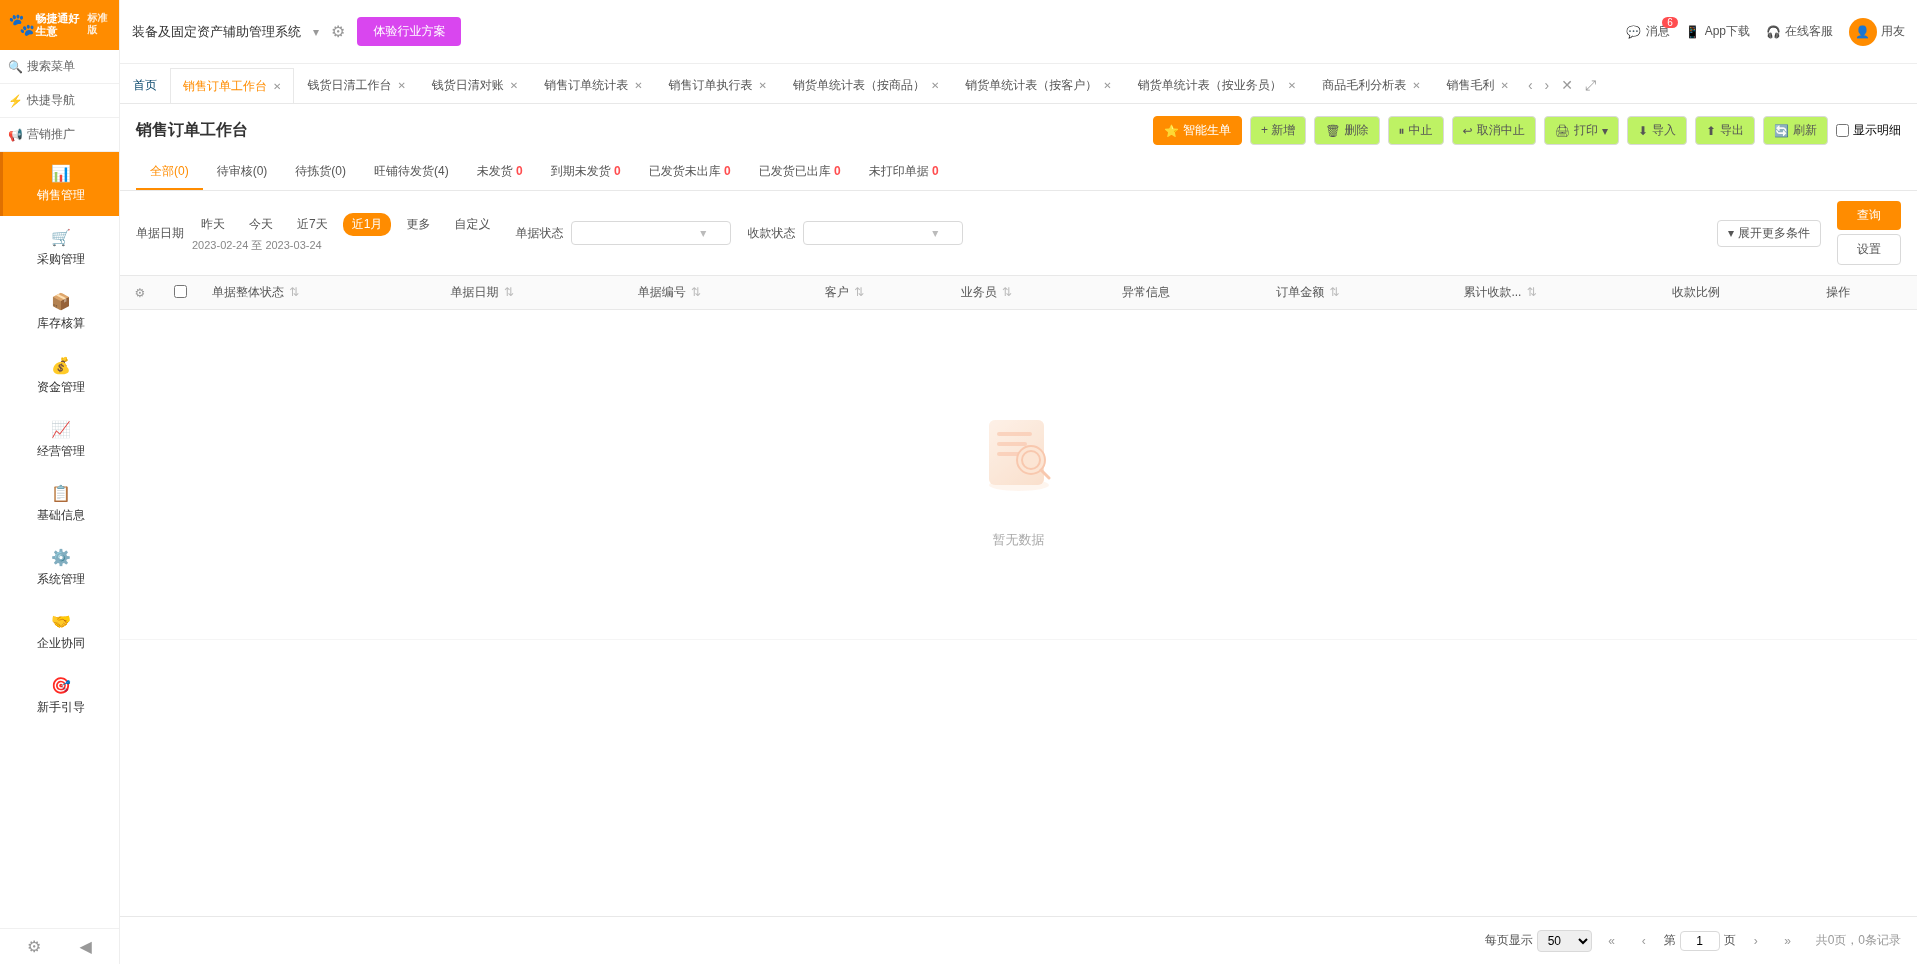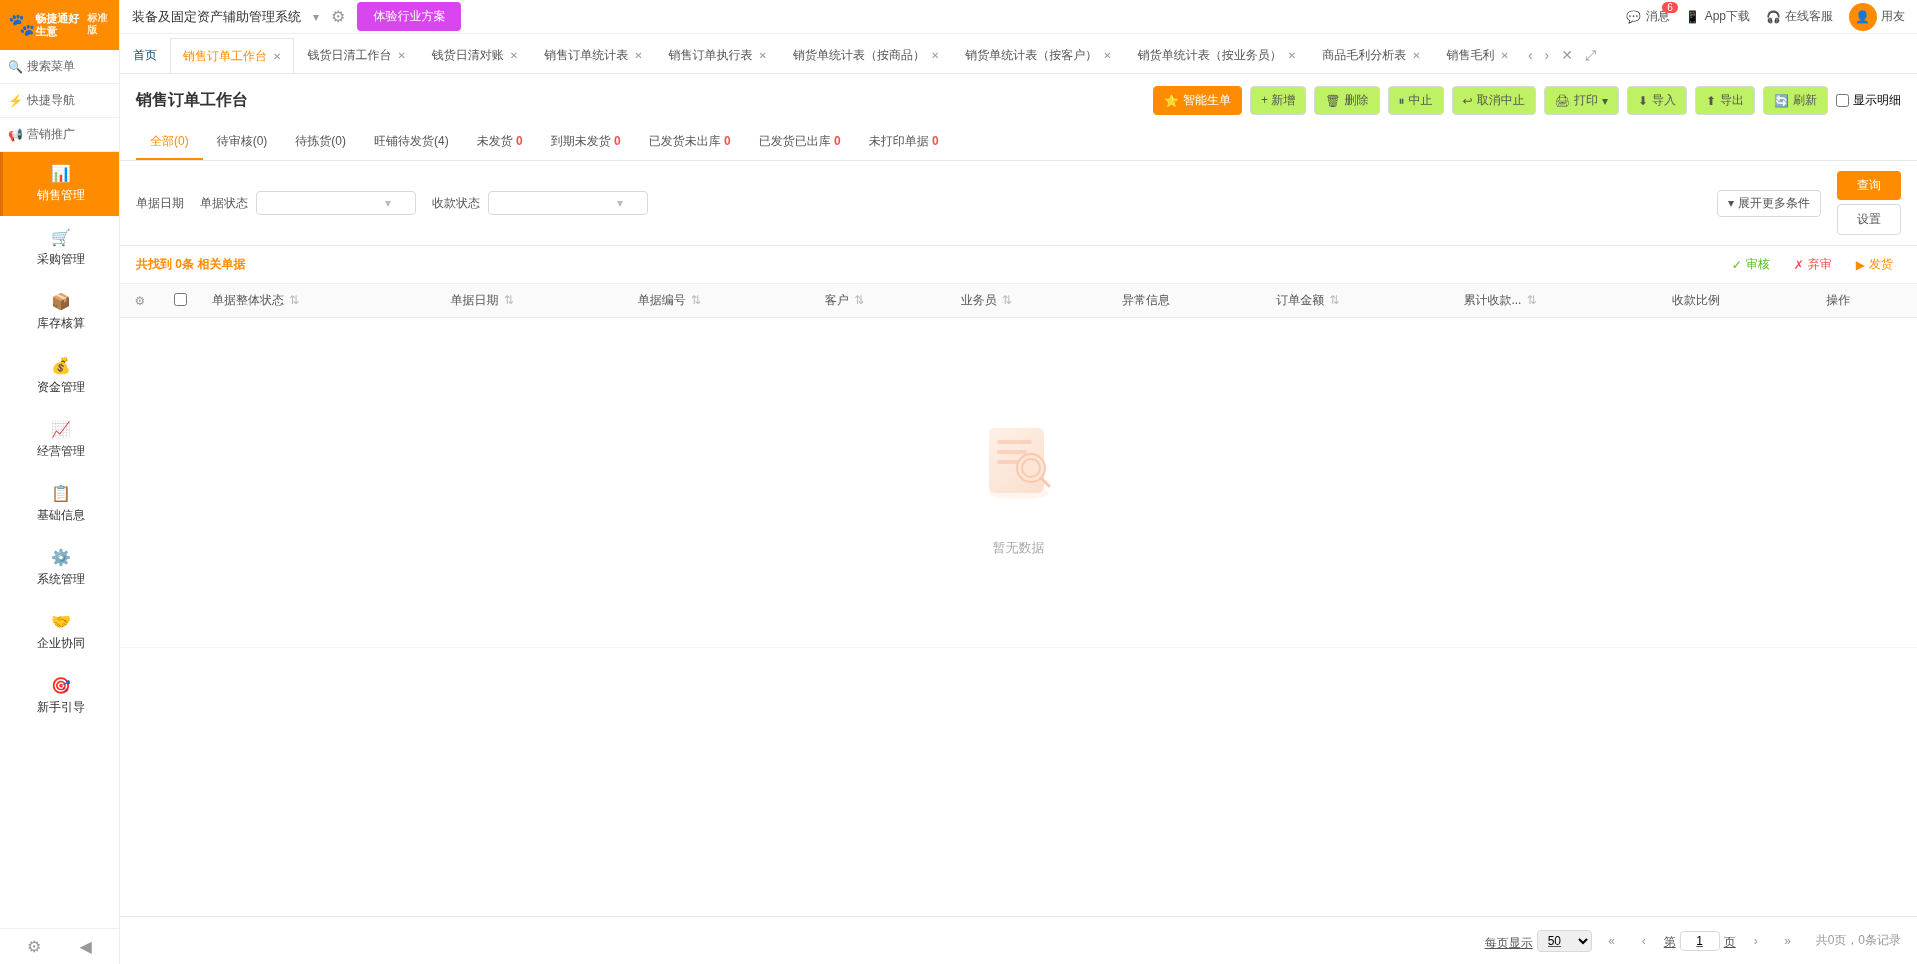--- a/index.html
+++ b/index.html
@@ -15,21 +15,21 @@
     .sidebar-item { padding: 12px 8px; display: flex; flex-direction: column; align-items: center; gap: 4px; cursor: pointer; color: #333; font-size: 12px; border-left: 3px solid transparent; }
     .sidebar-item.active { background: #ff8c00; color: #fff; border-left-color: #e07000; }
     .sidebar-item .icon { font-size: 16px; }
     .sidebar-bottom { padding: 8px; display: flex; justify-content: space-around; border-top: 1px solid #f0f0f0; }
     .sidebar-bottom-icon { cursor: pointer; color: #999; font-size: 16px; }
 
     
     .main { flex: 1; display: flex; flex-direction: column; overflow: hidden; }
 
     
-    .topbar { height: 34px; background: #fff; border-bottom: 1px solid #eee; display: flex; align-items: center; padding: 0 12px; gap: 12px; }
+    .topbar { height: 64px; background: #fff; border-bottom: 1px solid #eee; display: flex; align-items: center; padding: 0 12px; gap: 12px; }
     .topbar-btn { background: #d946ef; color: #fff; border: none; border-radius: 4px; padding: 6px 16px; cursor: pointer; font-size: 12px; }
     .topbar-right { display: flex; align-items: center; gap: 16px; margin-left: auto; }
     .topbar-right-item { display: flex; align-items: center; gap: 4px; color: #555; font-size: 12px; cursor: pointer; position: relative; }
     .badge { background: #ff4d4f; color: #fff; border-radius: 10px; padding: 0 5px; font-size: 10px; position: absolute; top: -6px; right: -8px; }
     .topbar-avatar { width: 28px; height: 28px; background: #ff8c00; border-radius: 50%; display: flex; align-items: center; justify-content: center; color: #fff; font-size: 12px; }
 
     
     .tabbar { height: 40px; background: #fff; border-bottom: 1px solid #e8e8e8; display: flex; align-items: flex-end; overflow: hidden; }
     .tab { height: 36px; padding: 0 12px; display: flex; align-items: center; gap: 6px; cursor: pointer; font-size: 12px; color: #555; border: 1px solid transparent; border-bottom: none; white-space: nowrap; position: relative; flex-shrink: 0; }
     .tab.active { background: #fff; border-color: #e8e8e8; border-bottom: 1px solid #fff; color: #ff8c00; font-weight: 500; margin-bottom: -1px; }
@@ -86,21 +86,21 @@
     .checkbox-cell { width: 40px; text-align: center; }
     .settings-cell { width: 40px; text-align: center; color: #999; }
 
     
     .empty-state { display: flex; flex-direction: column; align-items: center; justify-content: center; padding: 80px 0; color: #999; }
     .empty-icon { font-size: 80px; margin-bottom: 12px; opacity: 0.6; }
     .empty-text { font-size: 13px; color: #aaa; }
 
     
     .pagination { height: 48px; background: #fff; border-top: 1px solid #e8e8e8; display: flex; align-items: center; justify-content: flex-end; padding: 0 16px; gap: 8px; }
-    .pagination-item { display: flex; align-items: flex-end; gap: 4px; font-size: 12px; color: #555; text-decoration: underline; }
+    .pagination-item { display: flex; align-items: center; gap: 4px; font-size: 12px; color: #555; }
     .page-size-select { border: 1px solid #d9d9d9; border-radius: 4px; padding: 2px 6px; font-size: 12px; }
     .page-nav-btn { width: 24px; height: 24px; display: flex; align-items: center; justify-content: center; cursor: pointer; color: #999; border-radius: 3px; }
     .page-input { width: 40px; border: 1px solid #d9d9d9; border-radius: 4px; text-align: center; padding: 2px 4px; font-size: 12px; }
   </style>
 </head>
 <body>
 
 <div class="sidebar">
   <div class="sidebar-logo">
     <span style="font-size:22px;">🐾</span>
@@ -322,20 +322,31 @@
         </div>
         <div class="sub-tab">
           <span>未打印单据</span><span class="count-red"> 0</span>
         </div>
       </div>
     </div>
 
     <div class="filter-area">
       <div class="filter-item">
         <span class="filter-label">单据日期</span>
+        <div class="filter-date-group">
+          <div class="filter-date-btns">
+            <span class="date-btn">昨天</span>
+            <span class="date-btn">今天</span>
+            <span class="date-btn">近7天</span>
+            <span class="date-btn active">近1月</span>
+            <span class="date-btn">更多</span>
+            <span class="date-btn">自定义</span>
+          </div>
+          <span class="date-range">2023-02-24 至 2023-03-24</span>
+        </div>
       </div>
 
       <div class="filter-item">
         <span class="filter-label">单据状态</span>
         <div class="select-box" style="min-width:160px;">
           <span></span>
           <span style="color:#bbb;">▾</span>
         </div>
       </div>
 
@@ -354,41 +365,20 @@
         </button>
       </div>
 
       <div style="display:flex;flex-direction:column;gap:4px;">
         <button class="query-btn">查询</button>
         <button class="set-btn">设置</button>
       </div>
     </div>
 
     <div class="table-area">
-      <div class="table-toolbar">
-        <div class="result-count">
-          <span>共找到</span>
-          <span style="color:#ff8c00;font-weight:bold;">0条</span>
-          <span>相关单据</span>
-        </div>
-        <div class="table-right-actions">
-          <div class="table-action-btn review">
-            <span>✓</span>
-            <span>审核</span>
-          </div>
-          <div class="table-action-btn cancel">
-            <span>✗</span>
-            <span>弃审</span>
-          </div>
-          <div class="table-action-btn ship">
-            <span>▶</span>
-            <span>发货</span>
-          </div>
-        </div>
-      </div>
 
       <table>
         <thead>
           <tr>
             <th class="settings-cell">⚙</th>
             <th class="checkbox-cell">
               <input type="checkbox" style="">
             </th>
             <th>
               <span>单据整体状态</span>

